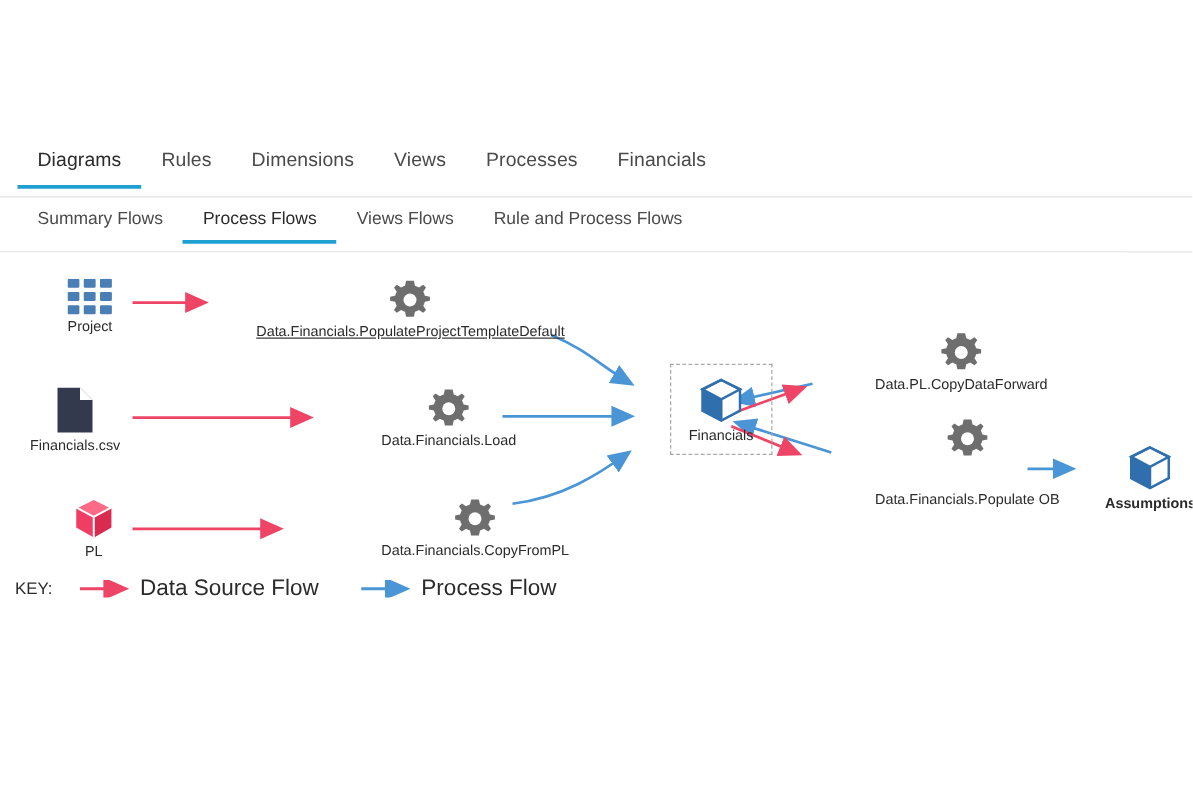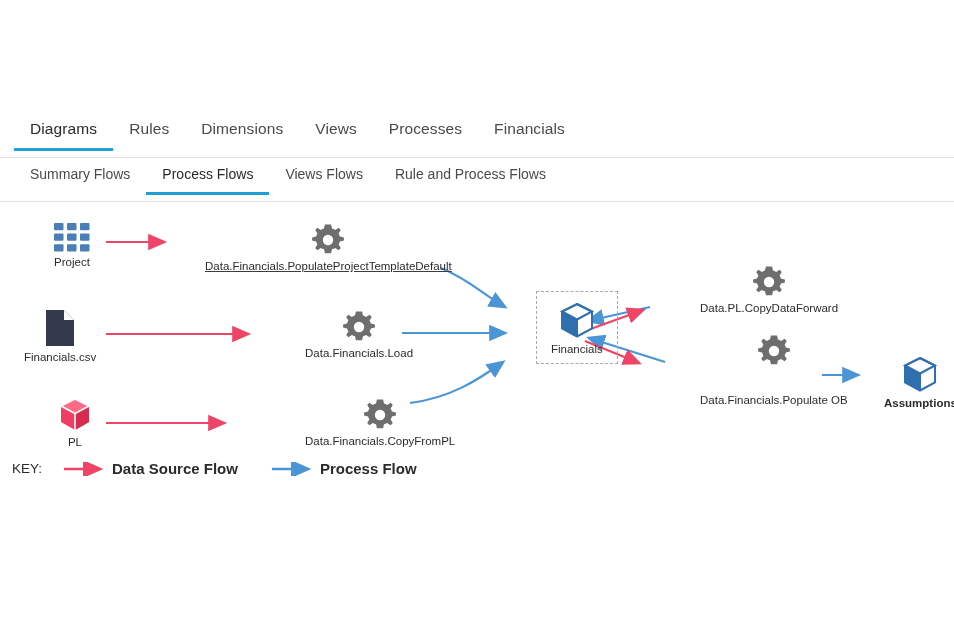--- a/index.html
+++ b/index.html
@@ -136,21 +136,21 @@
     font-size: 13.5px;
     color: #2b2b2b;
   }
   .legend .key-label { margin-right: 14px; text-align: right; }
   .legend .legend-item {
     display: flex;
     align-items: center;
     gap: 2px;
   }
   .legend .legend-item + .legend-item { margin-left: 26px; }
-  .legend .legend-text { font-size: 15px; color: #2b2b2b; font-weight: bold; }
+  .legend .legend-text { font-size: 18px; color: #2b2b2b; }
 </style>
 </head>
 <body>
 
 <div class="top-spacer"></div>
 
 <nav class="tabbar-primary">
   <div class="tab-p active">Diagrams</div>
   <div class="tab-p">Rules</div>
   <div class="tab-p">Dimensions</div>

